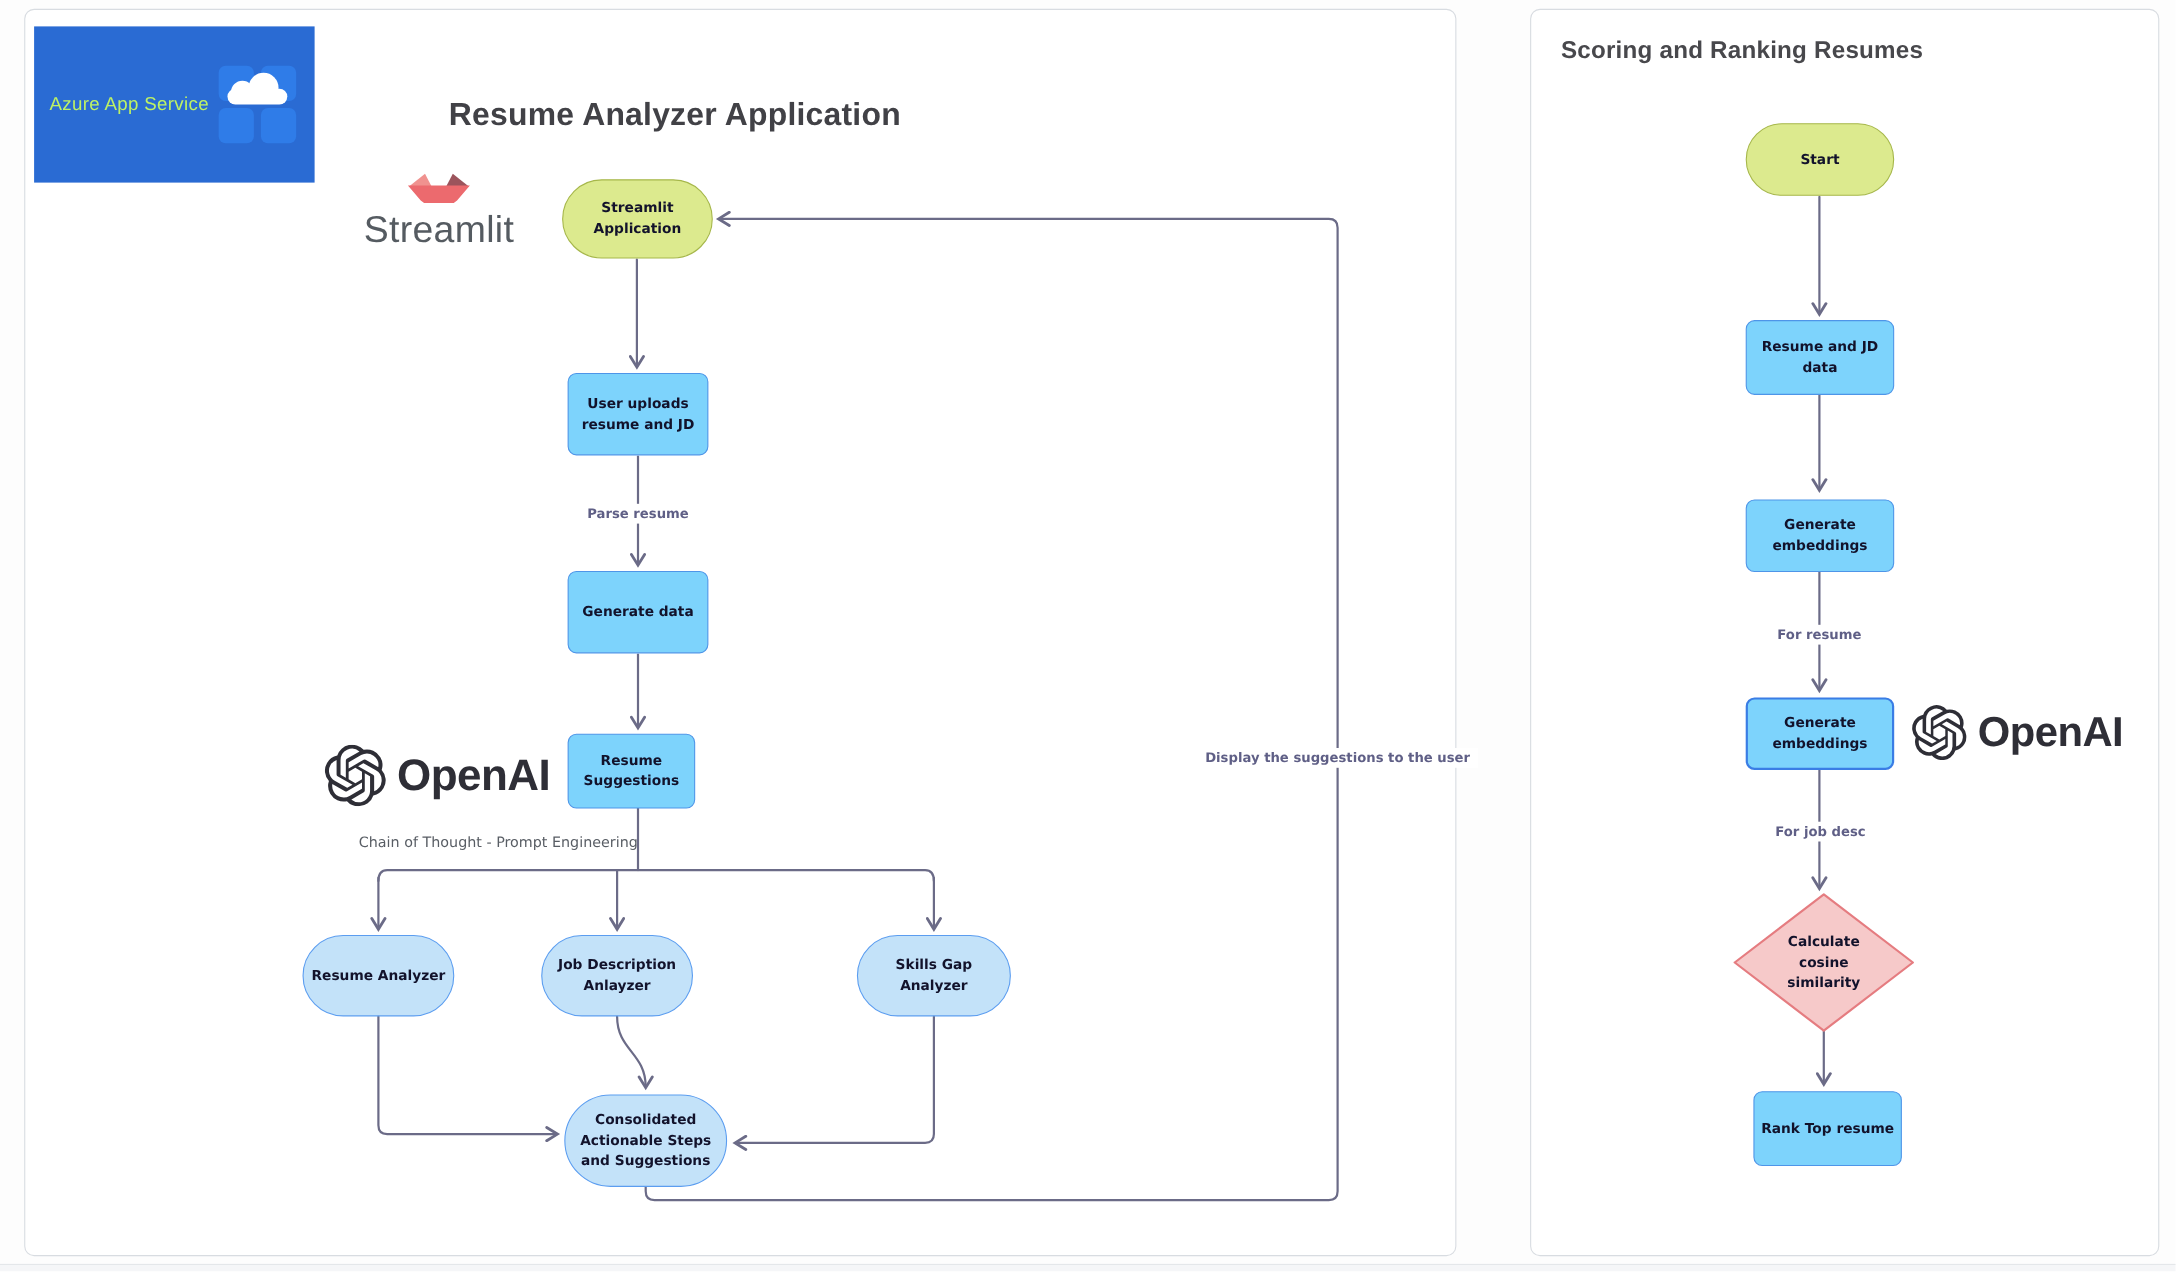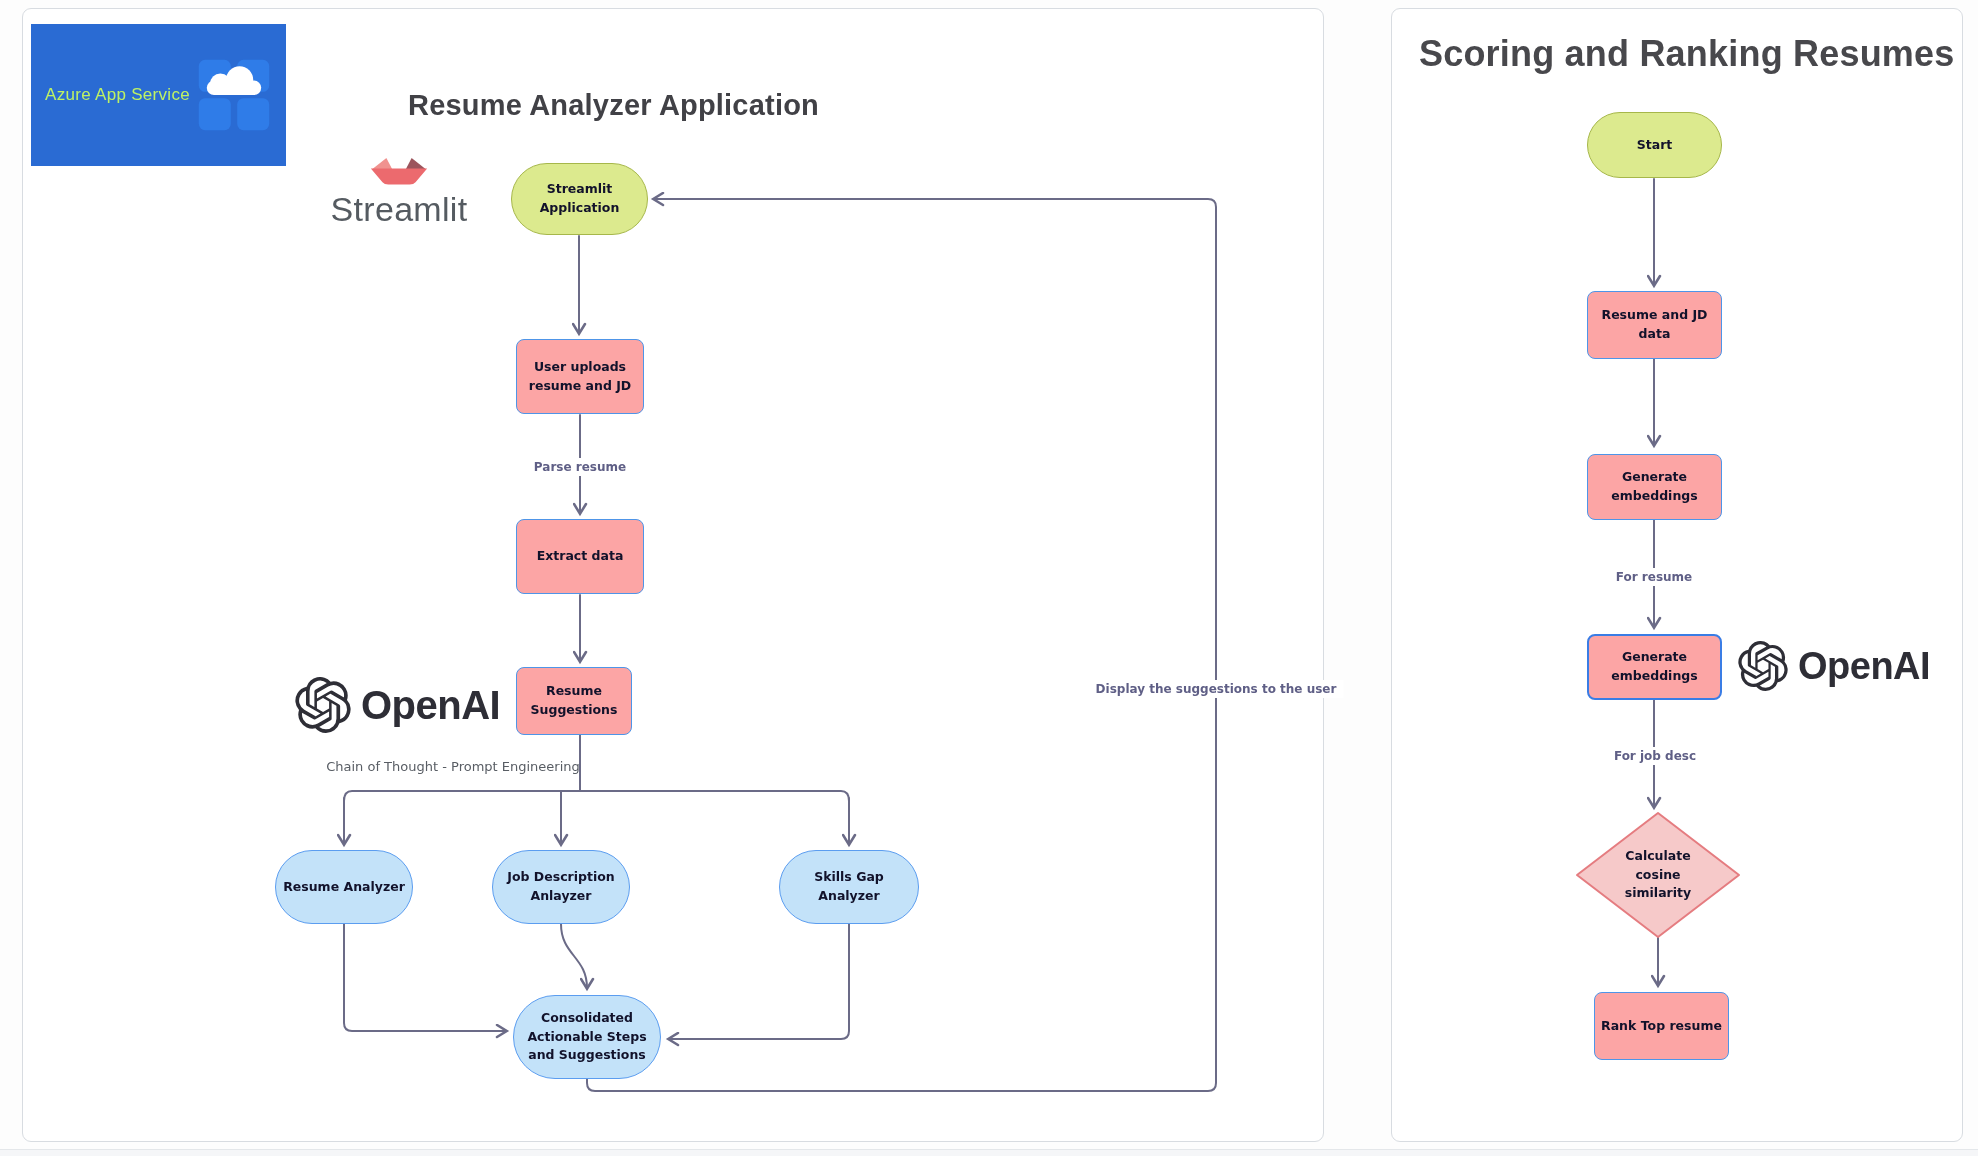--- a/index.html
+++ b/index.html
@@ -12,29 +12,29 @@
   }
   .card.left  { left:22px;  top:8px; width:1300px; height:1132px; }
   .card.right { left:1391px; top:8px; width:570px;  height:1132px; }
   .edges { position:absolute; left:0; top:0; }
 
   .panel-title {
     position:absolute; font-weight:bold; color:#414146; letter-spacing:0.2px;
     font-family:"Liberation Sans", sans-serif; white-space:nowrap;
   }
   .panel-title.lt { left:385px; top:80px; font-size:29px; }
-  .panel-title.rt { left:27px;  top:24px; font-size:36px; color:#48484c; }
+  .panel-title.rt { left:27px;  top:24px; font-size:22px; color:#48484c; }
 
   .node {
     position:absolute; display:flex; align-items:center; justify-content:center;
     text-align:center; font-weight:bold; font-size:12.5px; line-height:1.5;
     color:#12122b; font-family:"DejaVu Sans","Liberation Sans",sans-serif;
     white-space:pre-line; box-sizing:border-box;
   }
-  .rect    { background:#fca5a5; border:1.6px solid #4e95e8; border-radius:8px; }
+  .rect    { background:#7dd3fc; border:1.6px solid #4e95e8; border-radius:8px; }
   .stadium { background:#c3e2f9; border:1.6px solid #5b9df0; border-radius:40px; }
   .green   { background:#dcea8e; border:1.6px solid #a6b74a; }
   .hl      { border:2.5px solid #3a7de5; }
   .diamond-label { background:transparent; border:none; }
 
   .edge-label {
     position:absolute; transform:translate(-50%,-50%); background:#fff;
     padding:2px 7px; font-weight:bold; font-size:12px; color:#5f5f86;
     font-family:"DejaVu Sans","Liberation Sans",sans-serif; white-space:nowrap;
   }
@@ -138,21 +138,21 @@
       </svg>
       <span class="oa-word">OpenAI</span>
     </div>
 
     <div class="node stadium green" style="left:488px; top:154px; width:137px; height:72px; border-radius:36px;">Streamlit
 Application</div>
 
     <div class="node rect" style="left:493px; top:330px; width:128px; height:75px;">User uploads
 resume and  JD</div>
 
-    <div class="node rect" style="left:493px; top:510px; width:128px; height:75px;">Extract data</div>
+    <div class="node rect" style="left:493px; top:510px; width:128px; height:75px;">Generate data</div>
 
     <div class="node rect" style="left:493px; top:658px; width:116px; height:68px;">Resume
 Suggestions</div>
 
     <div class="node stadium" style="left:252px; top:841px; width:138px; height:74px; border-radius:37px;">Resume Analyzer</div>
 
     <div class="node stadium" style="left:469px; top:841px; width:138px; height:74px; border-radius:37px;">Job Description
 Anlayzer</div>
 
     <div class="node stadium" style="left:756px; top:841px; width:140px; height:74px; border-radius:37px;">Skills Gap

